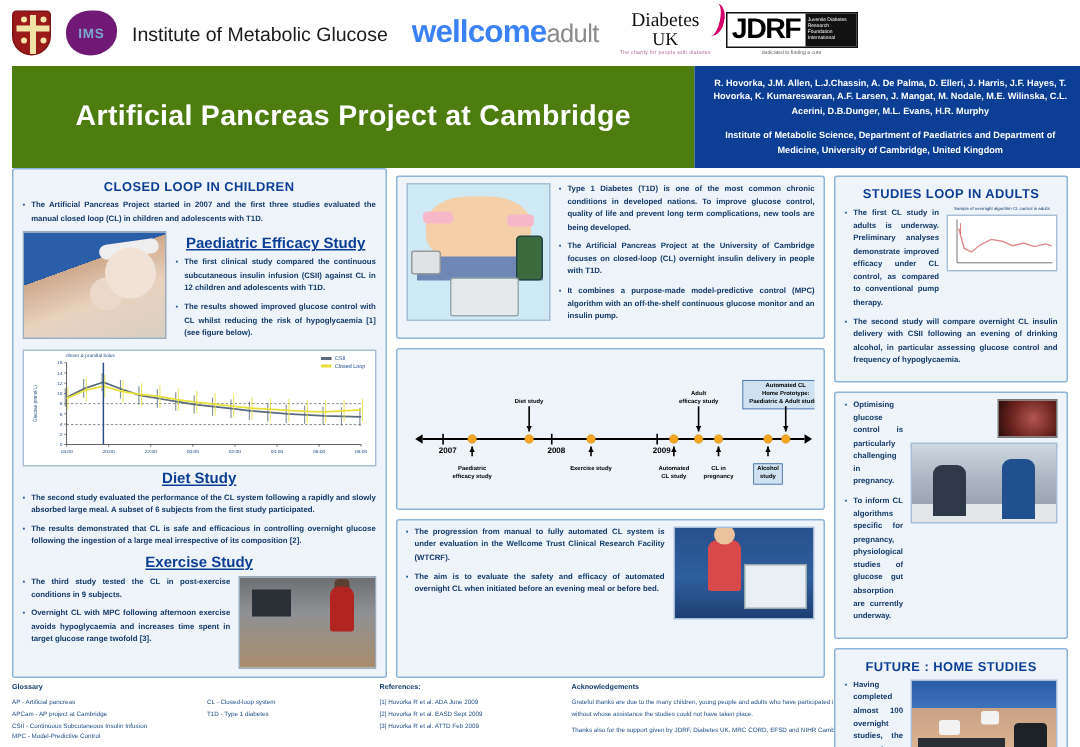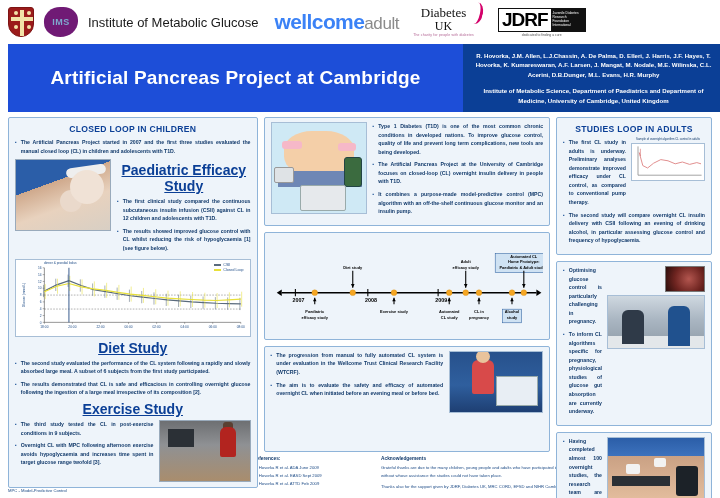--- a/index.html
+++ b/index.html
@@ -39,57 +39,57 @@
   .wellcome .w1 { font-size: 21px; font-weight: bold; color: #3b82f6; letter-spacing: -0.6px; }
   .wellcome .w2 { font-size: 17px; color: #8b8b8b; letter-spacing: -0.4px; }
 
   .duk { text-align: center; line-height: 1.05; position: relative; margin-left: 4px; }
   .duk .d1 { font-size: 13px; font-family: "Liberation Serif", serif; color: #111; }
   .duk .d2 { font-size: 12px; font-family: "Liberation Serif", serif; color: #111; }
   .duk .swoosh { position: absolute; right: -9px; top: -4px; width: 14px; height: 22px;
     border-right: 3px solid #d4006a; border-radius: 0 60% 60% 0; transform: rotate(12deg); }
   .duk .tag { font-size: 3.4px; color: #b06090; letter-spacing: .2px; margin-top: 2px; }
 
-  .jdrf { display: flex; flex-direction: column; align-items: center; margin-left: 14px; }
+  .jdrf { display: flex; flex-direction: column; align-items: center; margin-left: 0; }
   .jdrf .row { display: flex; align-items: stretch; border: 1px solid #111; }
   .jdrf .j1 { font-size: 19px; font-weight: bold; letter-spacing: -1px; padding: 0 3px; color: #000; }
   .jdrf .j2 { background: #111; color: #fff; font-size: 3.3px; line-height: 1.25; padding: 2px 2px; width: 34px; }
   .jdrf .tag { font-size: 3.4px; color: #555; margin-top: 1px; }
 
   
   .titleband { display: flex; height: 68px; }
   .title-left {
-    width: 455px; background: #1d4ed8; color: #fff;
+    width: 455px; background: #4d7c0f; color: #fff;
     display: flex; align-items: center; justify-content: center;
     font-size: 19px; font-weight: bold; letter-spacing: .2px;
     margin-left: 8px;
   }
   .title-right {
     flex: 1; background: #0b3f96; color: #fff; padding: 4px 6px 4px 10px;
     display: flex; flex-direction: column; justify-content: center;
   }
   .authors { font-size: 6.1px; font-weight: bold; text-align: center; line-height: 1.55; }
   .affil { font-size: 6.1px; font-weight: bold; text-align: center; line-height: 1.55; margin-top: 7px; }
 
   
   .body { display: flex; gap: 6px; padding: 5px 8px 0 8px; height: 340px; }
-  .col-left { width: 256px; display: flex; flex-direction: column; }
+  .col-left { width: 256px; display: flex; flex-direction: column; justify-content: flex-end; }
   .col-mid  { width: 294px; display: flex; flex-direction: column; gap: 6px; }
   .col-right{ flex: 1; display: flex; flex-direction: column; gap: 6px; }
 
   .panel {
     border: 1px solid #8fb4d9; background: #eef4fa; border-radius: 2px;
     padding: 4px 6px 5px 6px; position: relative;
   }
   .panel-title {
     text-align: center; color: #0b3f96; font-weight: bold;
     font-size: 8.6px; letter-spacing: .3px; margin: 2px 0 4px 0;
   }
   .sub-head {
-    text-align: center; color: #0b3f96; font-weight: bold; font-size: 14px;
+    text-align: center; color: #0b3f96; font-weight: bold; font-size: 10px;
     text-decoration: underline; margin: 3px 0 3px 0;
   }
   .bullet { display: flex; gap: 4px; margin-bottom: 4px; }
   .bullet .b { color: #2a5d9e; font-size: 5px; line-height: 9px; flex: 0 0 auto; }
   .bullet .t {
     font-size: 5.2px; line-height: 1.65; color: #123a6b;
     text-align: justify; font-weight: bold;
   }
 
   
@@ -529,20 +529,21 @@
             <div class="pg-photo">
               <div class="bed"></div>
                 <div class="p1"></div>
                 <div class="p2"></div>
             </div>
           </div>
         </div>
       </div>
 
       <div class="panel" style="flex:1">
+        <div class="panel-title">FUTURE : HOME STUDIES</div>
         <div class="fh-wrap">
           <div class="fh-text">
             <div class="bullet">
               <span class="b">▪</span>
               <span class="t">Having completed almost 100 overnight studies, the research team are focusing on progression to home studies.</span>
             </div>
             <div class="bullet">
               <span class="b">▪</span>
               <span class="t">The first adult and paediatric studies using overnight automated CL in the home setting (prototype pictured) will commence Autumn 2009.</span>
             </div>

